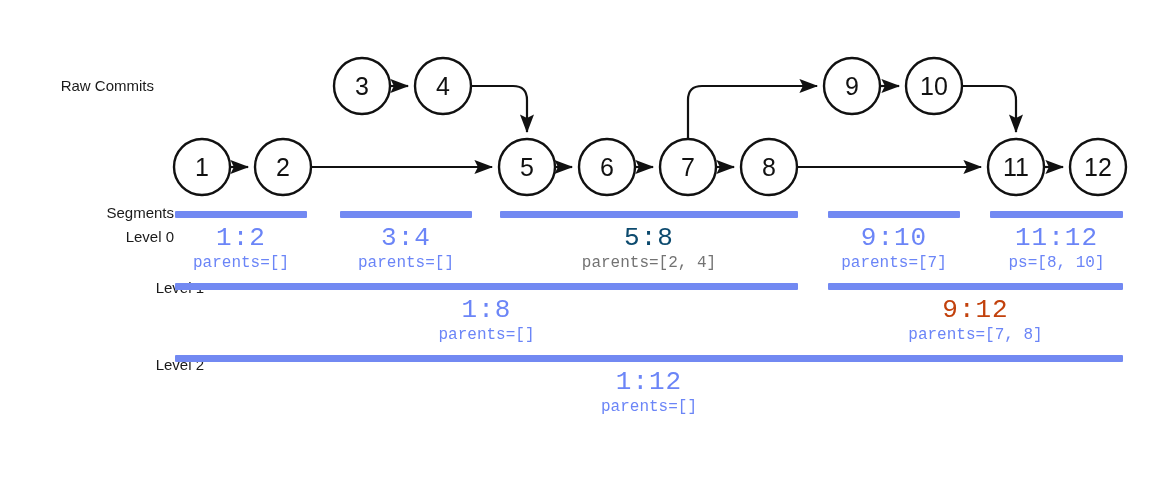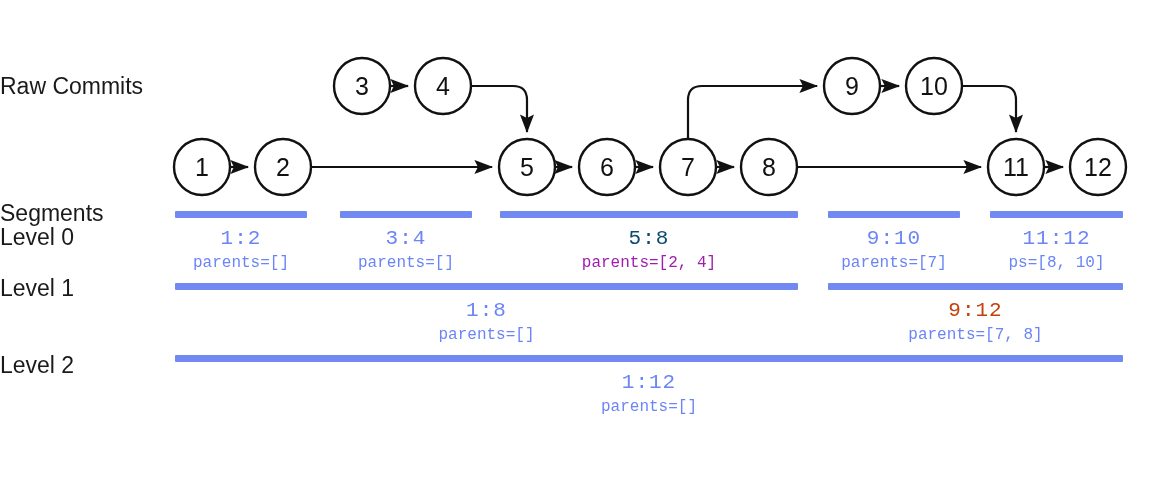--- a/index.html
+++ b/index.html
@@ -12,23 +12,24 @@
     width: 1164px;
     height: 484px;
     background: #ffffff;
     overflow: hidden;
     font-family: "Liberation Sans", sans-serif;
   }
   .row-label {
     position: absolute;
     color: #1a1a1a;
     font-family: "Liberation Sans", sans-serif;
-    font-size: 23px;
+    font-size: 15px;
     line-height: 24px;
     white-space: pre;
+    text-align: right;
   }
   #graph-svg {
     position: absolute;
     left: 0;
     top: 0;
     width: 1164px;
     height: 484px;
   }
   .seg-bar {
     position: absolute;
@@ -37,21 +38,21 @@
     border-radius: 1px;
   }
   .seg-text {
     position: absolute;
     text-align: center;
     color: #6b85f7;
     font-family: "Liberation Mono", monospace;
     white-space: pre;
   }
   .seg-range {
-    font-size: 21px;
+    font-size: 26px;
     line-height: 25px;
     letter-spacing: 1px;
   }
   .seg-parents {
     font-size: 16px;
     line-height: 17px;
   }
   .node-num {
     font-family: "Liberation Sans", sans-serif;
     font-size: 25px;
@@ -146,21 +147,21 @@
   <div id="levels">
       <div>
         <div class="seg-bar" style="left: 175px; top: 211px; width: 132px; background: rgb(114, 137, 242);"></div>
         <div class="seg-text seg-range" style="left: 175px; top: 226px; width: 132px; color: rgb(107, 133, 247);">1:2</div>
         <div class="seg-text seg-parents" style="left: 175px; top: 255px; width: 132px; color: rgb(107, 133, 247);">parents=[]</div>
         <div class="seg-bar" style="left: 340px; top: 211px; width: 132px; background: rgb(114, 137, 242);"></div>
         <div class="seg-text seg-range" style="left: 340px; top: 226px; width: 132px; color: rgb(107, 133, 247);">3:4</div>
         <div class="seg-text seg-parents" style="left: 340px; top: 255px; width: 132px; color: rgb(107, 133, 247);">parents=[]</div>
         <div class="seg-bar" style="left: 500px; top: 211px; width: 298px; background: rgb(114, 137, 242);"></div>
         <div class="seg-text seg-range" style="left: 500px; top: 226px; width: 298px; color: #0c4a6e;">5:8</div>
-        <div class="seg-text seg-parents" style="left: 500px; top: 255px; width: 298px; color: #a21caf; text-align: center;">parents=[2, 4]</div>
+        <div class="seg-text seg-parents" style="left: 500px; top: 255px; width: 298px; color: #737373; text-align: center;">parents=[2, 4]</div>
         <div class="seg-bar" style="left: 828px; top: 211px; width: 132px; background: rgb(114, 137, 242);"></div>
         <div class="seg-text seg-range" style="left: 828px; top: 226px; width: 132px; color: rgb(107, 133, 247);">9:10</div>
         <div class="seg-text seg-parents" style="left: 828px; top: 255px; width: 132px; color: rgb(107, 133, 247);">parents=[7]</div>
         <div class="seg-bar" style="left: 990px; top: 211px; width: 133px; background: rgb(114, 137, 242);"></div>
         <div class="seg-text seg-range" style="left: 990px; top: 226px; width: 133px; color: rgb(107, 133, 247); text-align: center;">11:12</div>
         <div class="seg-text seg-parents" style="left: 990px; top: 255px; width: 133px; color: rgb(107, 133, 247);">ps=[8, 10]</div>
       </div>
       <div>
         <div class="seg-bar" style="left: 175px; top: 283px; width: 623px; background: rgb(114, 137, 242);"></div>
         <div class="seg-text seg-range" style="left: 175px; top: 298px; width: 623px; color: rgb(107, 133, 247);">1:8</div>

